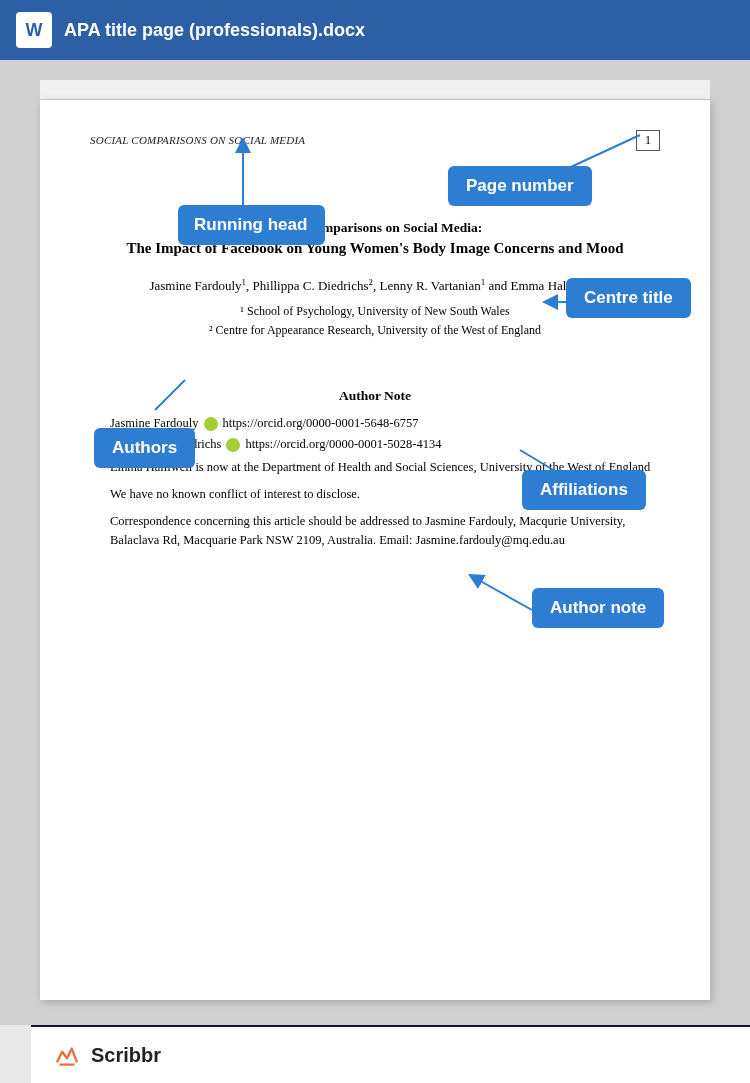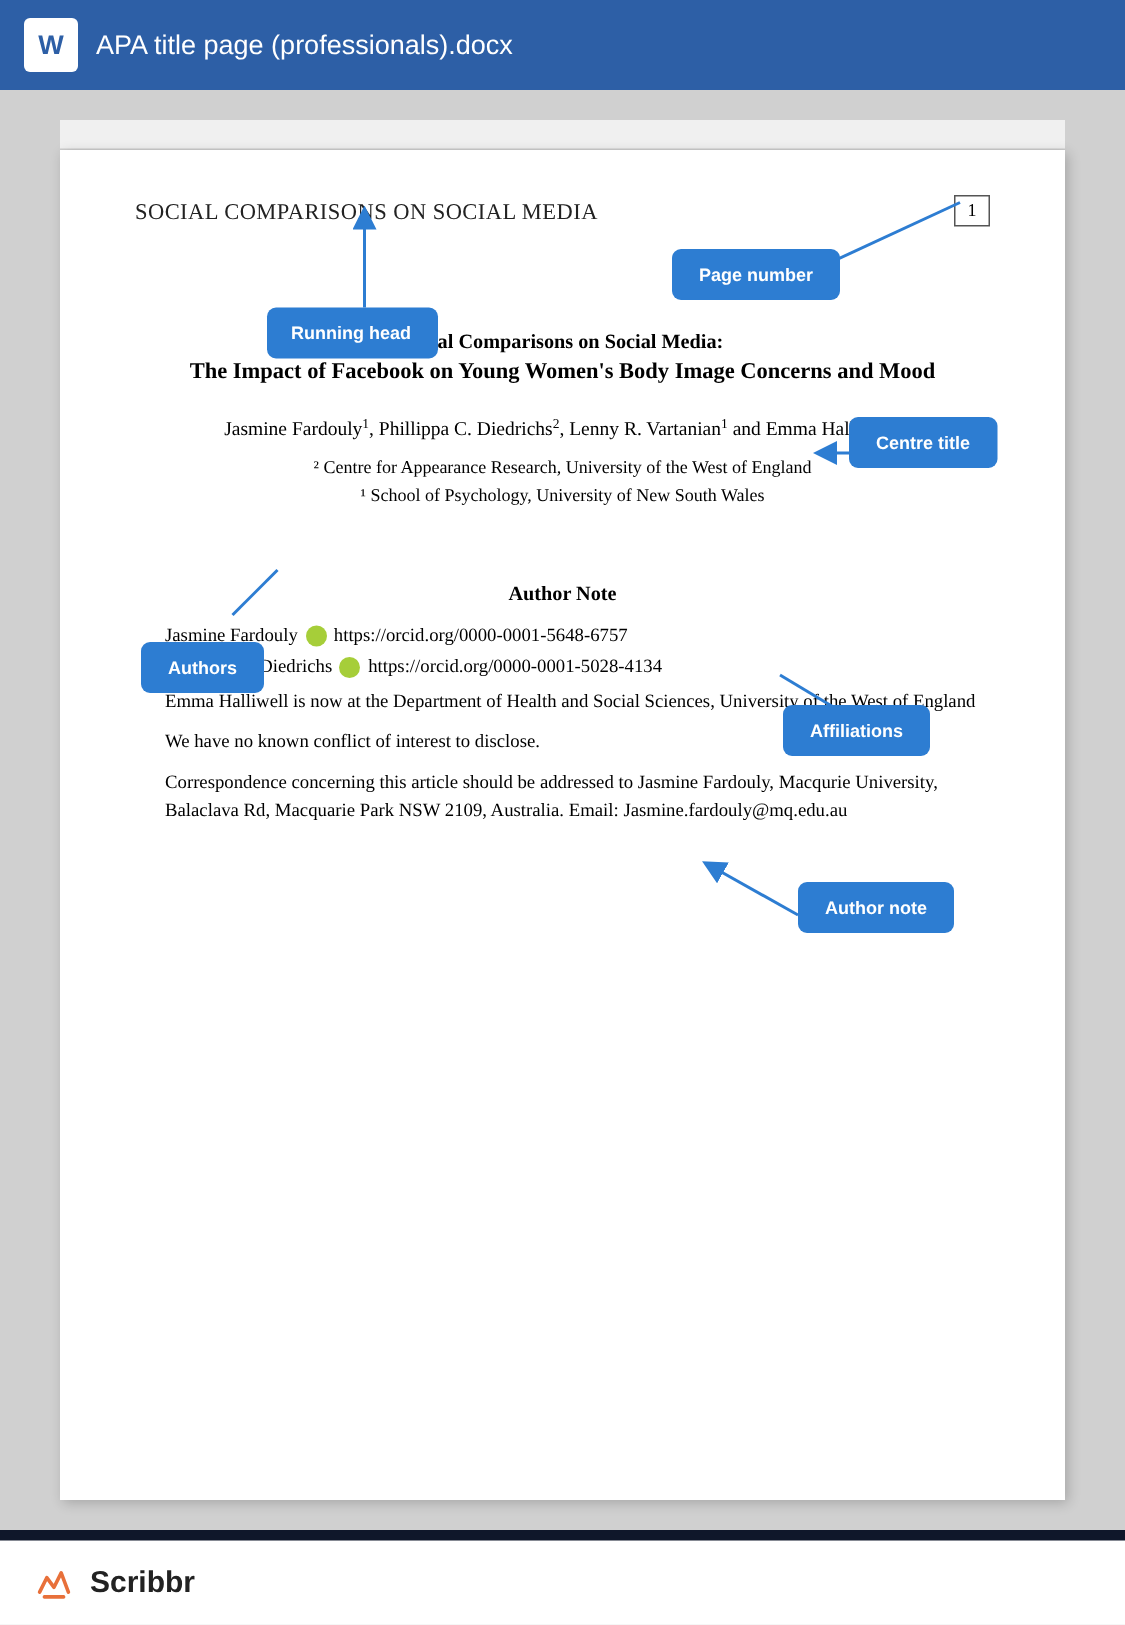--- a/index.html
+++ b/index.html
@@ -29,21 +29,21 @@
       border-radius: 4px;
       display: flex;
       align-items: center;
       justify-content: center;
       font-weight: bold;
       color: #2d5fa6;
       font-size: 18px;
     }
     .header-title {
       font-size: 18px;
-      font-weight: 400;
+      font-weight: 700;
       color: white;
     }
 
     
     .main-area {
       flex: 1;
       background: #d0d0d0;
       padding: 20px 30px 10px 30px;
       display: flex;
       flex-direction: column;
@@ -70,43 +70,44 @@
       margin-bottom: 0;
       display: flex;
       align-items: center;
       position: relative;
     }
 
     
     .annotation-box {
       background: #2d7dd2;
       color: white;
-      font-size: 12px;
+      font-size: 17px;
       font-weight: bold;
       padding: 10px 18px;
       border-radius: 6px;
       position: absolute;
       white-space: nowrap;
     }
 
     
     .doc-header {
       display: flex;
       justify-content: space-between;
       align-items: flex-start;
       margin-bottom: 10px;
       min-height: 30px;
     }
 
     .running-head-text {
-      font-size: 15px;
+      font-size: 11px;
       letter-spacing: 0.02em;
       color: #222;
       margin-top: 4px;
       font-family: 'Times New Roman', serif;
+      font-style: italic;
     }
 
     .page-number-box {
       border: 1.5px solid #555;
       padding: 2px 8px;
       font-size: 12px;
       font-family: 'Times New Roman', serif;
       min-width: 24px;
       text-align: center;
     }
@@ -185,21 +186,22 @@
       line-height: 1.5;
     }
 
     
     .footer-bar {
       background: white;
       padding: 12px 20px;
       display: flex;
       align-items: center;
       gap: 8px;
-      border-top: 7px solid #0f172a;
+      border-top: 2px solid #0f172a;
+      margin-left: 31px;
     }
 
     .scribbr-icon {
       width: 32px;
       height: 32px;
     }
 
     .scribbr-text {
       font-size: 20px;
       font-weight: bold;
@@ -229,22 +231,22 @@
     </div>
 
     <div class="doc-body">
       <p class="paper-title-bold">Social Comparisons on Social Media:</p>
       <p class="paper-subtitle-bold">The Impact of Facebook on Young Women's Body Image Concerns and Mood</p>
 
       <p class="authors-line">
         Jasmine Fardouly<sup>1</sup>, Phillippa C. Diedrichs<sup>2</sup>, Lenny R. Vartanian<sup>1</sup> and Emma Halliwell<sup>2</sup>
       </p>
 
+      <p class="affiliation-line">¹ School of Psychology, University of New South Wales</p>
       <p class="affiliation-line">² Centre for Appearance Research, University of the West of England</p>
-      <p class="affiliation-line">¹ School of Psychology, University of New South Wales</p>
     </div>
 
     <div class="author-note-section">
       <p class="author-note-title">Author Note</p>
 
       <div class="orcid-line">
         <span>Jasmine Fardouly</span>
         <span class="orcid-icon"></span>
         <span>https://orcid.org/0000-0001-5648-6757</span>
       </div>

